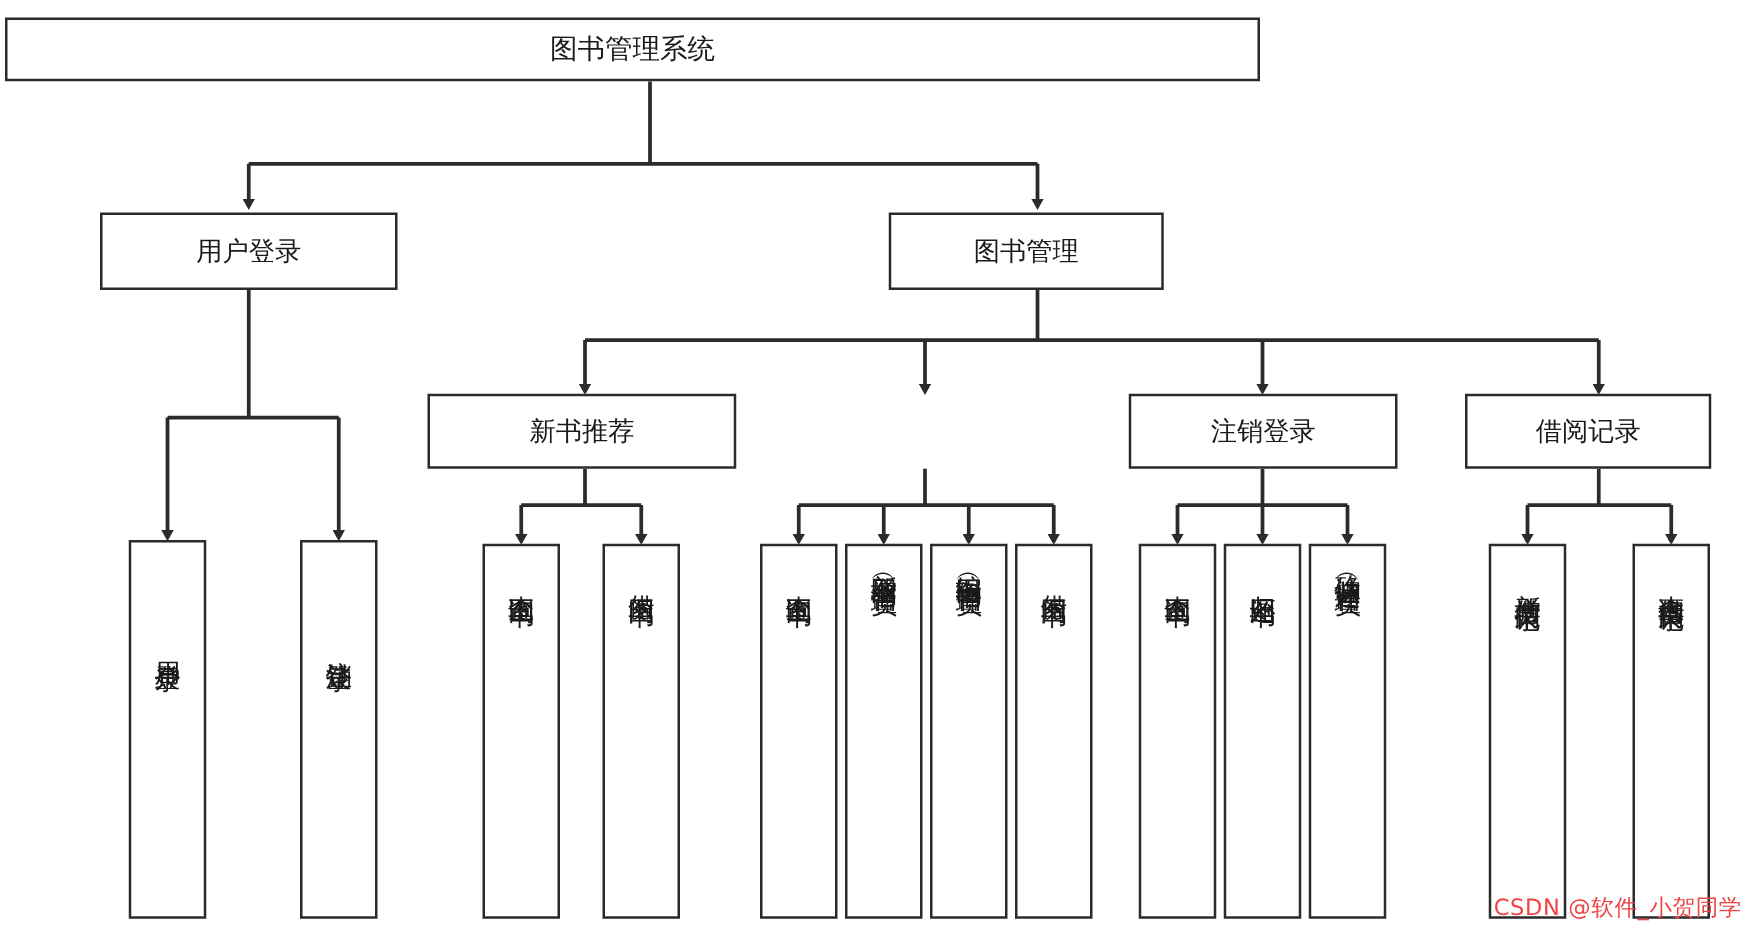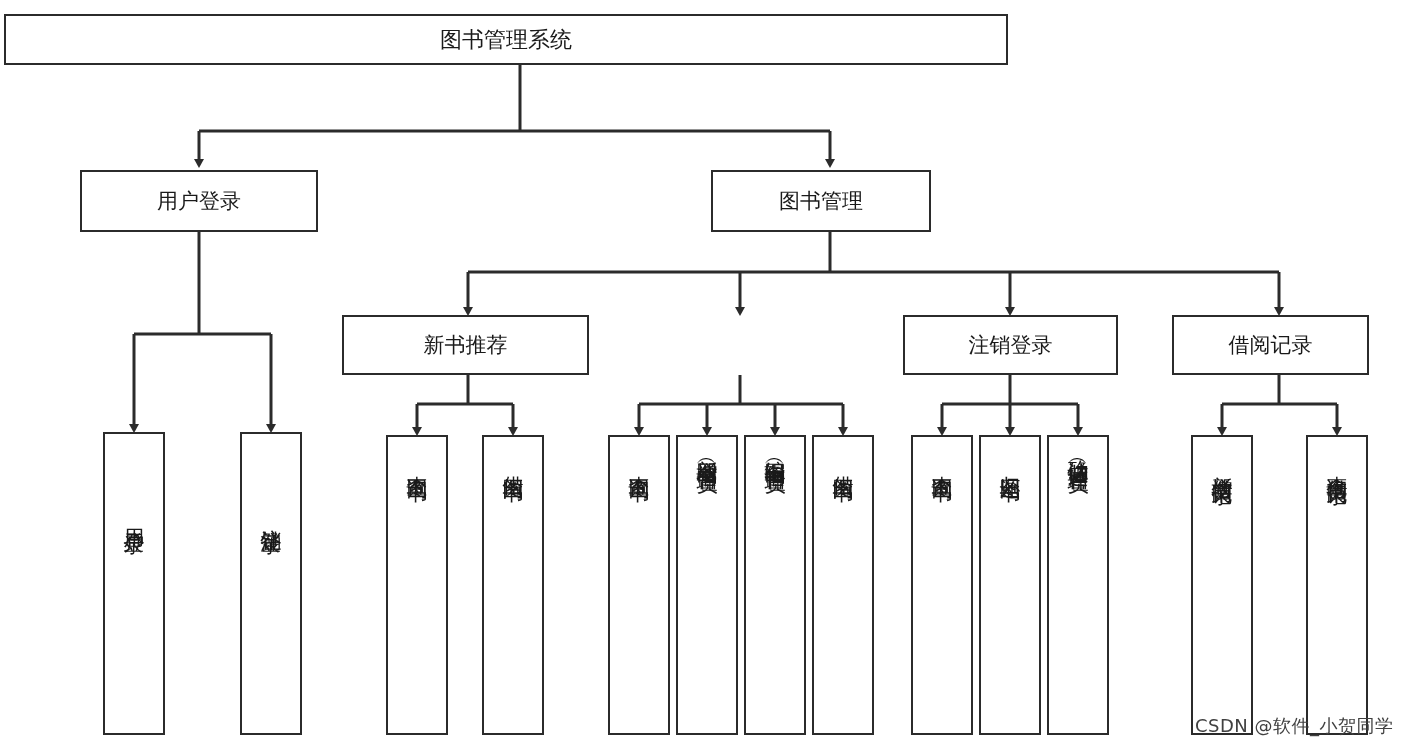--- a/index.html
+++ b/index.html
@@ -57,21 +57,21 @@
     font-size: 21px;
     line-height: 1.15;
     letter-spacing: 2px;
     margin: 0 auto;
   }
   .node.vertical.mid .label { margin-top: 78px; }
   .node.vertical.topish .label { margin-top: 6px; }
   .node.vertical.upper .label { margin-top: 22px; }
   .watermark {
     position: absolute;
-    color: #404040;
+    color: #ef4444;
     font-size: 18px;
     white-space: nowrap;
     letter-spacing: 0.5px;
   }
 </style>
 </head>
 <body>
 
 <div id="canvas">
 

